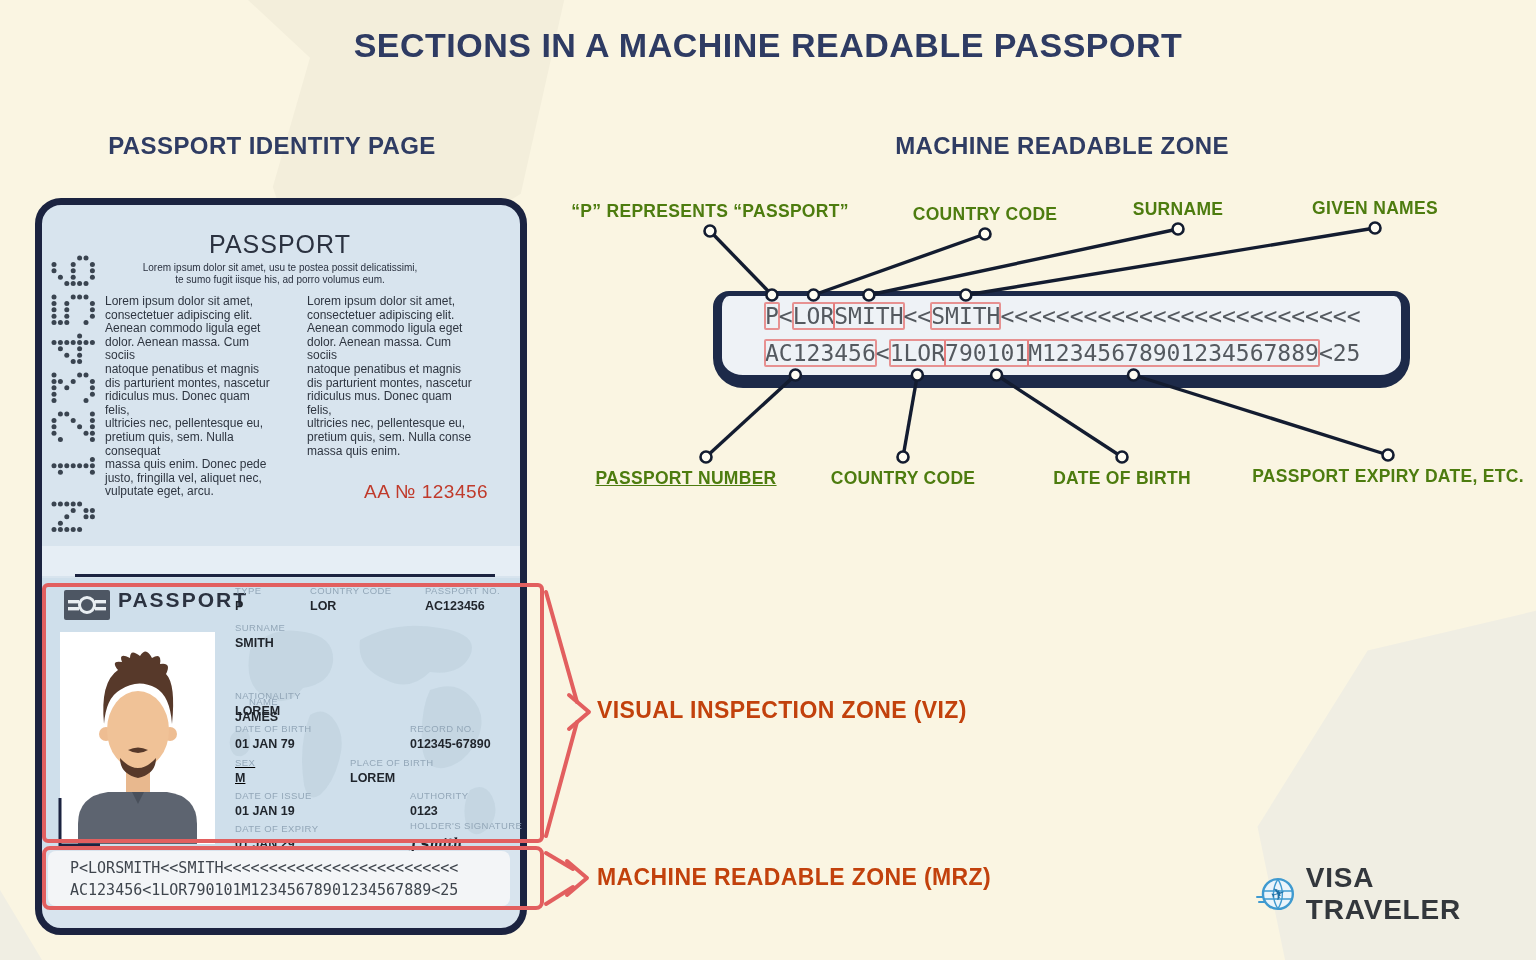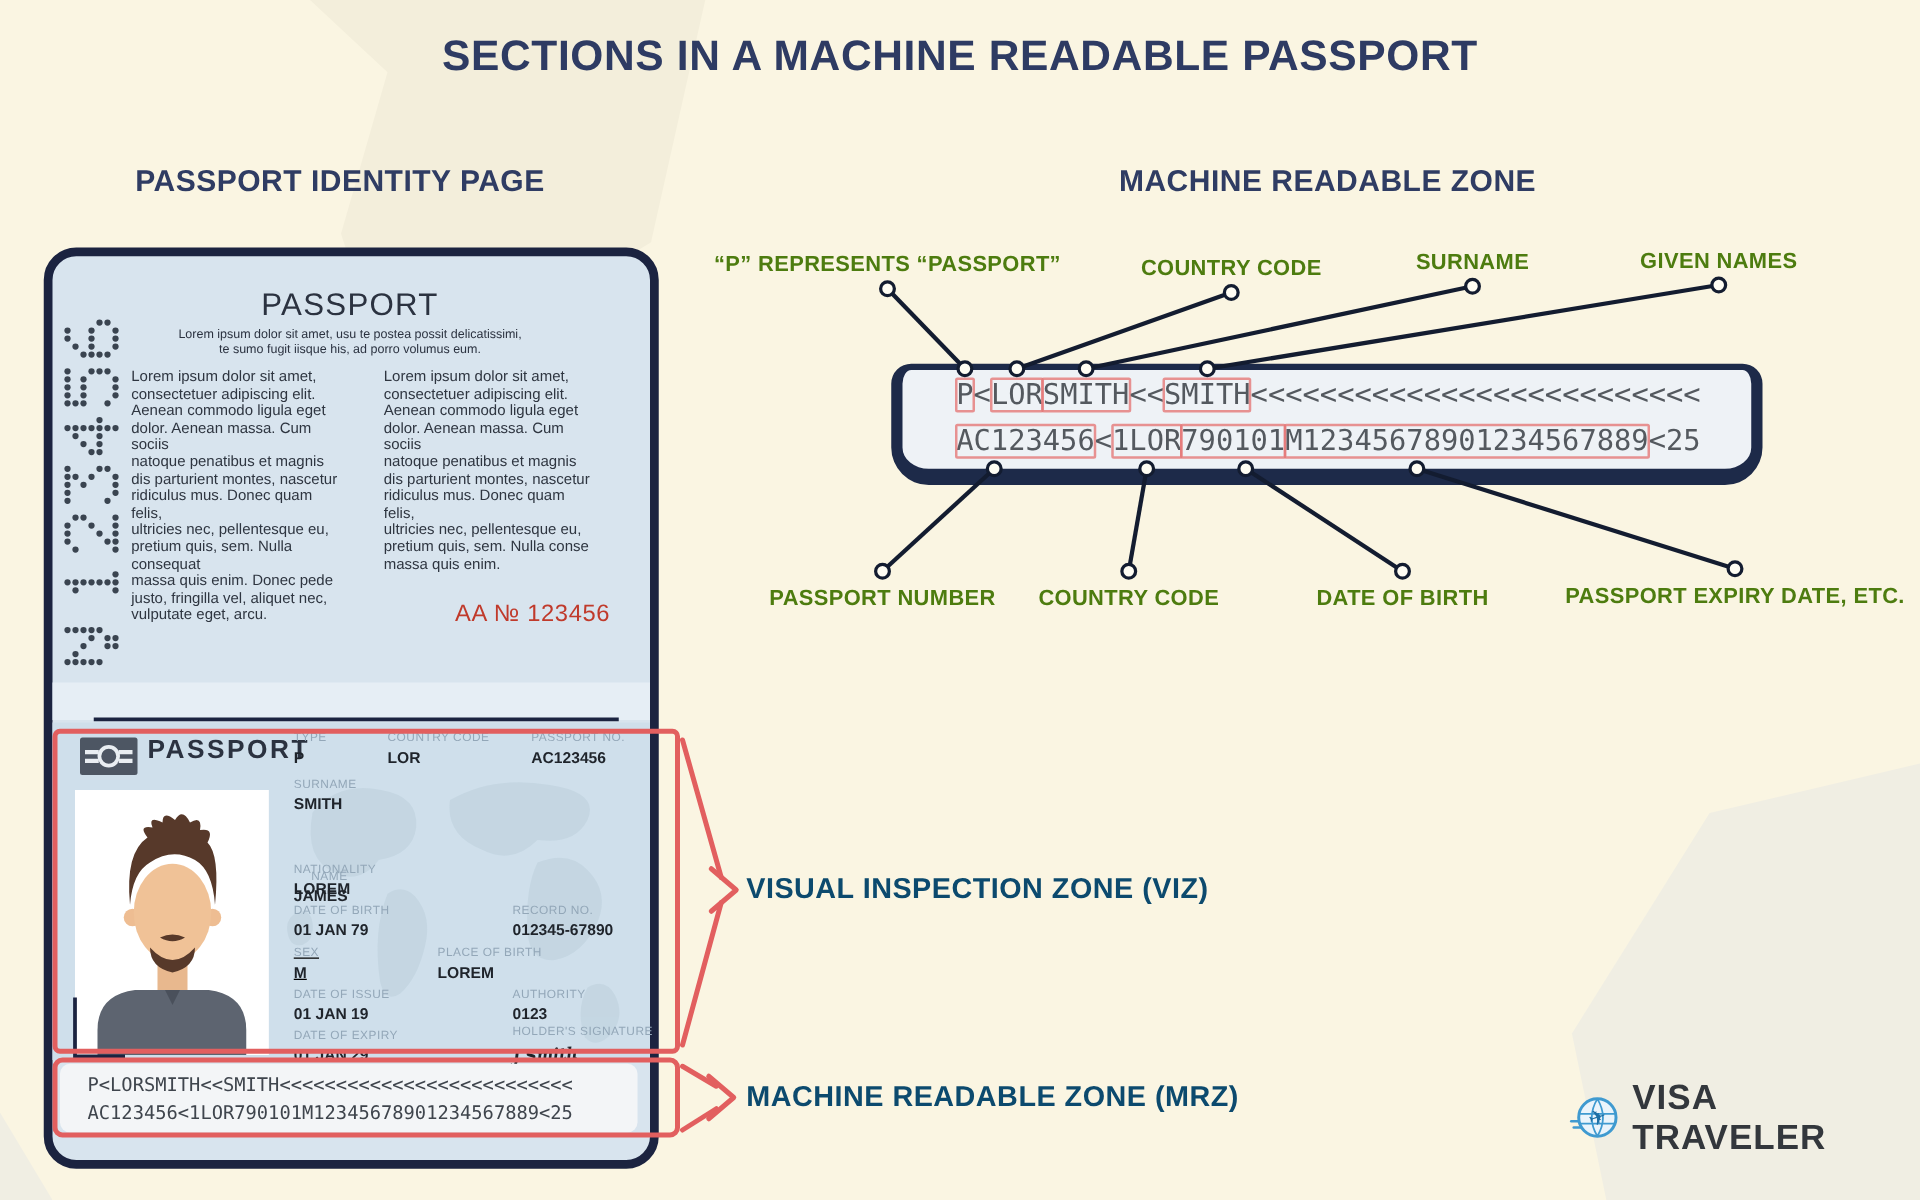--- a/index.html
+++ b/index.html
@@ -38,21 +38,21 @@
   .bar{left:713px;top:291px;width:697px;height:97px;background:#eef2f6;box-sizing:border-box;
        border:9px solid #1d2a49;border-top-width:5px;border-bottom-width:13px;
        border-radius:16px 16px 30px 30px;}
   .mline{position:absolute;left:765px;font-family:"DejaVu Sans Mono",monospace;font-size:23px;
          color:#54595f;white-space:pre;letter-spacing:0;}
   .mline .mseg{position:relative;display:inline-block;}
   .mline .boxed::after{content:"";position:absolute;inset:-1px -1px;border:2px solid rgba(229,120,120,.8);
          border-radius:2px;pointer-events:none;}
   .callout{position:absolute;font-size:17.5px;font-weight:bold;color:#4d7c0f;white-space:nowrap;
            transform:translateX(-50%);letter-spacing:.3px;}
-  .zone-label{position:absolute;left:597px;font-size:23px;font-weight:bold;color:#0c4a6e;letter-spacing:.4px;}
+  .zone-label{position:absolute;left:597px;font-size:23px;font-weight:bold;color:#c2410c;letter-spacing:.4px;}
   
   .logo{left:1255px;top:862px;display:flex;align-items:center;gap:9px;}
   .logo-text{font-size:28px;font-weight:bold;color:#33373c;letter-spacing:.8px;}
   svg.overlay{position:absolute;left:0;top:0;pointer-events:none;}
 </style>
 </head>
 <body>
 
 <div class="stage">
 
@@ -329,21 +329,21 @@
   <div class="zone-label" style="top:864px;">MACHINE READABLE ZONE (MRZ)</div>
 
   <div class="abs bar"></div>
   <div class="mline" style="top:303px;" id="mline1"><span class="mseg boxed">P</span><span class="mseg">&lt;</span><span class="mseg boxed">LOR</span><span class="mseg boxed">SMITH</span><span class="mseg">&lt;&lt;</span><span class="mseg boxed">SMITH</span><span class="mseg">&lt;&lt;&lt;&lt;&lt;&lt;&lt;&lt;&lt;&lt;&lt;&lt;&lt;&lt;&lt;&lt;&lt;&lt;&lt;&lt;&lt;&lt;&lt;&lt;&lt;&lt;</span></div>
   <div class="mline" style="top:340px;" id="mline2"><span class="mseg boxed">AC123456</span><span class="mseg">&lt;</span><span class="mseg boxed">1LOR</span><span class="mseg boxed">790101</span><span class="mseg boxed">M12345678901234567889</span><span class="mseg">&lt;25</span></div>
 
   <div class="callout" style="left:710px;top:201px;" id="ct0">“P” REPRESENTS “PASSPORT”</div>
   <div class="callout" style="left:985px;top:204px;" id="ct1">COUNTRY CODE</div>
   <div class="callout" style="left:1178px;top:199px;" id="ct2">SURNAME</div>
   <div class="callout" style="left:1375px;top:198px;" id="ct3">GIVEN NAMES</div>
-  <div class="callout" style="left:706px;top:468px;" id="cb0">PASSPORT NUMBER</div>
+  <div class="callout" style="left:686px;top:468px;text-decoration:underline;" id="cb0">PASSPORT NUMBER</div>
   <div class="callout" style="left:903px;top:468px;" id="cb1">COUNTRY CODE</div>
   <div class="callout" style="left:1122px;top:468px;" id="cb2">DATE OF BIRTH</div>
   <div class="callout" style="left:1388px;top:466px;" id="cb3">PASSPORT EXPIRY DATE, ETC.</div>
 
   <svg class="overlay" width="1536" height="960" id="lines-svg">
       <line x1="710" y1="231" x2="771.9296875" y2="295" stroke="#131c30" stroke-width="3.4"></line>
       <circle cx="710" cy="231" r="5.5" fill="#fffdf3" stroke="#131c30" stroke-width="2.6"></circle>
       <circle cx="771.9296875" cy="295" r="5.5" fill="#fffdf3" stroke="#131c30" stroke-width="2.6"></circle>
       <line x1="985" y1="234" x2="813.4921875" y2="295" stroke="#131c30" stroke-width="3.4"></line>
       <circle cx="985" cy="234" r="5.5" fill="#fffdf3" stroke="#131c30" stroke-width="2.6"></circle>

